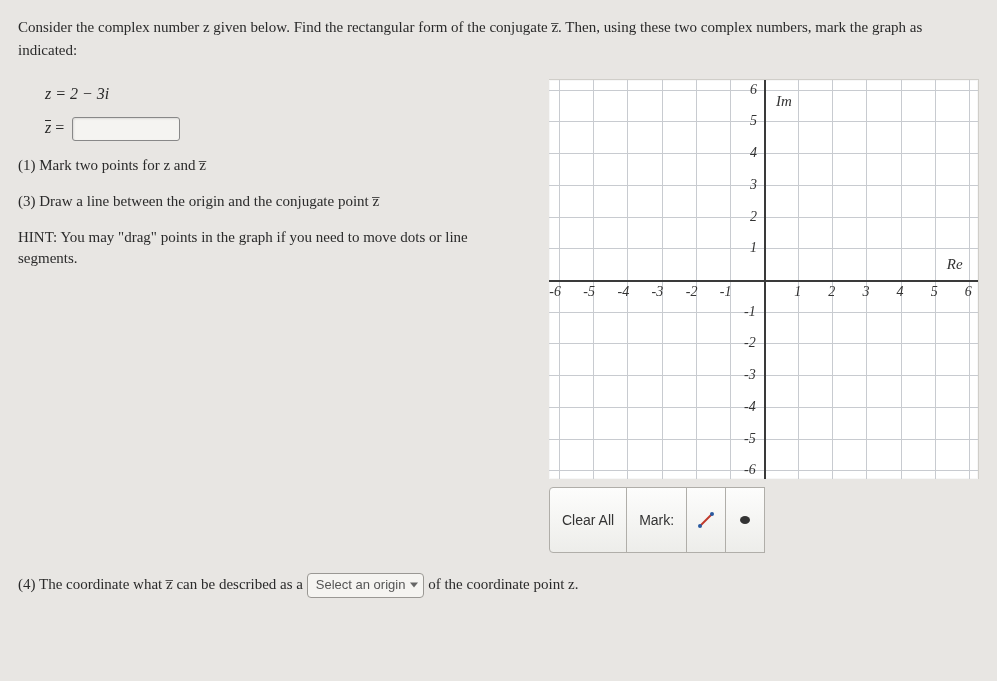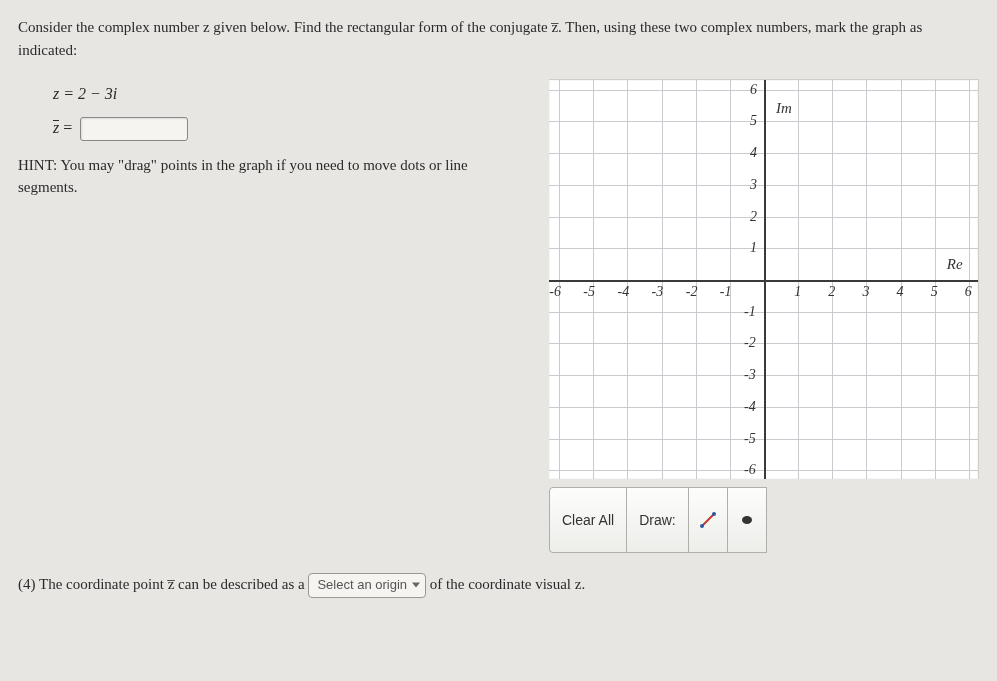--- a/index.html
+++ b/index.html
@@ -10,21 +10,21 @@
       color: #2a2a2a;
       font-size: 15px;
       width: 997px;
       height: 681px;
     }
     .prompt-text { line-height: 1.5; margin-bottom: 18px; }
     .content-row { display: flex; gap: 24px; }
     .left-col { flex: 1; }
     .right-col { width: 430px; }
     .math-italic { font-style: italic; font-family: 'Times New Roman', serif; }
-    .eq-line { margin: 6px 0 14px 35px; font-family: 'Times New Roman', serif; font-size: 16px; }
+    .eq-line { margin: 6px 0 14px 27px; font-family: 'Times New Roman', serif; font-size: 16px; }
     .zbar { position: relative; display: inline-block; font-style: italic; }
     .zbar::before { content: ''; position: absolute; top: 1px; left: 0; right: 0; height: 1px; background: #2a2a2a; }
     .answer-input {
       display: inline-block;
       width: 108px; height: 24px;
       border: 1px solid #888;
       background: #f5f4f1;
       border-radius: 3px;
       box-shadow: inset 1px 1px 2px rgba(0,0,0,0.1);
       vertical-align: middle;
@@ -103,20 +103,26 @@
 <div class="content-row">
   <div class="left-col">
     <div class="eq-line">
       <span class="math-italic">z</span><span class="math-italic"> = 2 − 3i</span>
     </div>
     <div class="eq-line">
       <span class="zbar">z</span><span> = </span>
       <span class="answer-input"></span>
     </div>
 
+    <div class="step">
+      <span class="step-num">(1)</span><span> Mark two points for z and z̅</span>
+    </div>
+    <div class="step">
+      <span class="step-num">(3)</span><span> Draw a line between the origin and the conjugate point z̅</span>
+    </div>
     <div class="hint">
       <span>HINT: You may "drag" points in the graph if you need to move dots or line segments.</span>
     </div>
   </div>
 
   <div class="right-col">
     <div class="graph-wrap">
       <div class="graph-inner" id="graph-inner">
           <div class="grid-line-v" style="left: 10.2381px;"></div>
           <div class="grid-line-v" style="left: 44.3651px;"></div>
@@ -163,40 +169,40 @@
           <div class="tick-label" style="top: 65.0159px; left: 201px;">4</div>
           <div class="tick-label" style="top: 96.7619px; left: 201px;">3</div>
           <div class="tick-label" style="top: 128.508px; left: 201px;">2</div>
           <div class="tick-label" style="top: 160.254px; left: 201px;">1</div>
           <div class="tick-label" style="top: 223.746px; left: 195px;">-1</div>
           <div class="tick-label" style="top: 255.492px; left: 195px;">-2</div>
           <div class="tick-label" style="top: 287.238px; left: 195px;">-3</div>
           <div class="tick-label" style="top: 318.984px; left: 195px;">-4</div>
           <div class="tick-label" style="top: 350.73px; left: 195px;">-5</div>
           <div class="tick-label" style="top: 382.476px; left: 195px;">-6</div>
-          <div class="axis-title" style="left: 227px; top: 20px; text-align: right;">Im</div>
+          <div class="axis-title" style="left: 227px; top: 13px; text-align: right;">Im</div>
           <div class="axis-title" style="left: 397.762px; top: 176px;">Re</div>
         </div>
     </div>
     <div class="toolbar">
       <div class="tool-btn">Clear All</div>
-      <div class="tool-btn">Draw:</div>
+      <div class="tool-btn">Mark:</div>
       <div class="tool-btn icon">
         <svg width="18" height="18" viewBox="0 0 18 18">
           <line x1="3" y1="15" x2="15" y2="3" stroke="#c0392b" stroke-width="2"></line>
           <circle cx="3" cy="15" r="2" fill="#2a5aa0"></circle>
           <circle cx="15" cy="3" r="2" fill="#2a5aa0"></circle>
         </svg>
       </div>
       <div class="tool-btn icon">
         <svg width="18" height="18" viewBox="0 0 18 18">
           <ellipse cx="9" cy="9" rx="5" ry="4" fill="#333"></ellipse>
         </svg>
       </div>
     </div>
   </div>
 </div>
 
 <div class="bottom-area">
   <div class="step">
-    <span class="step-num">(4)</span><span> The coordinate point z̅ can be described as a </span><span class="inline-select"><span>Select an origin</span></span><span> of the coordinate visual z.</span>
+    <span class="step-num">(4)</span><span> The coordinate what z̅ can be described as a </span><span class="inline-select"><span>Select an origin</span></span><span> of the coordinate point z.</span>
   </div>
 </div>
 
 </body></html>

